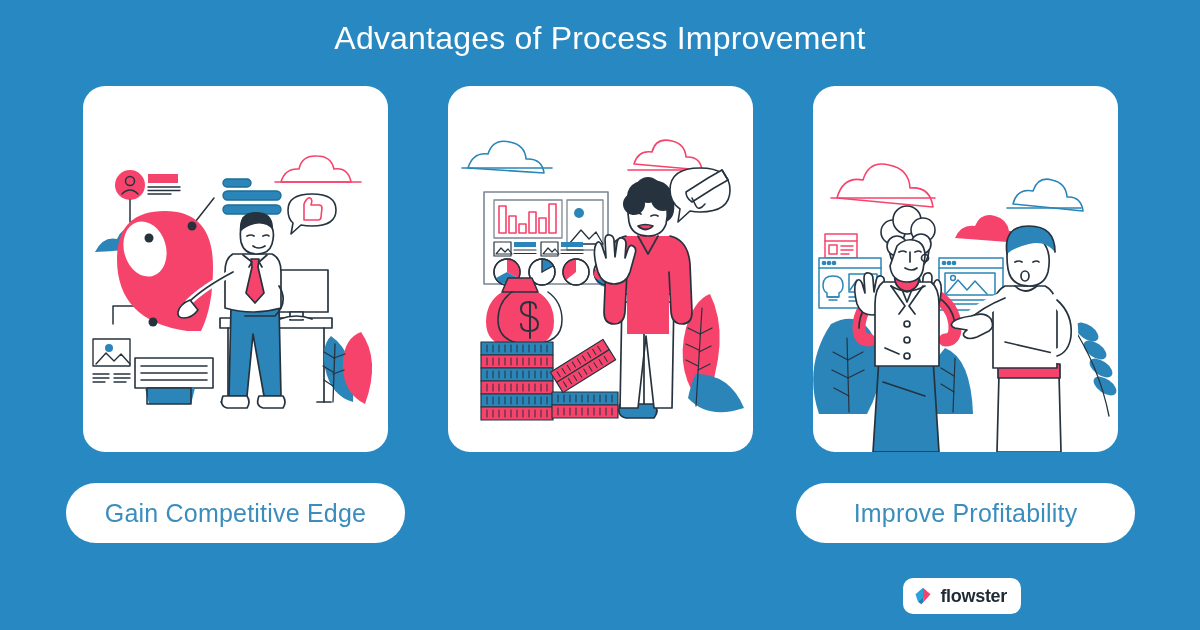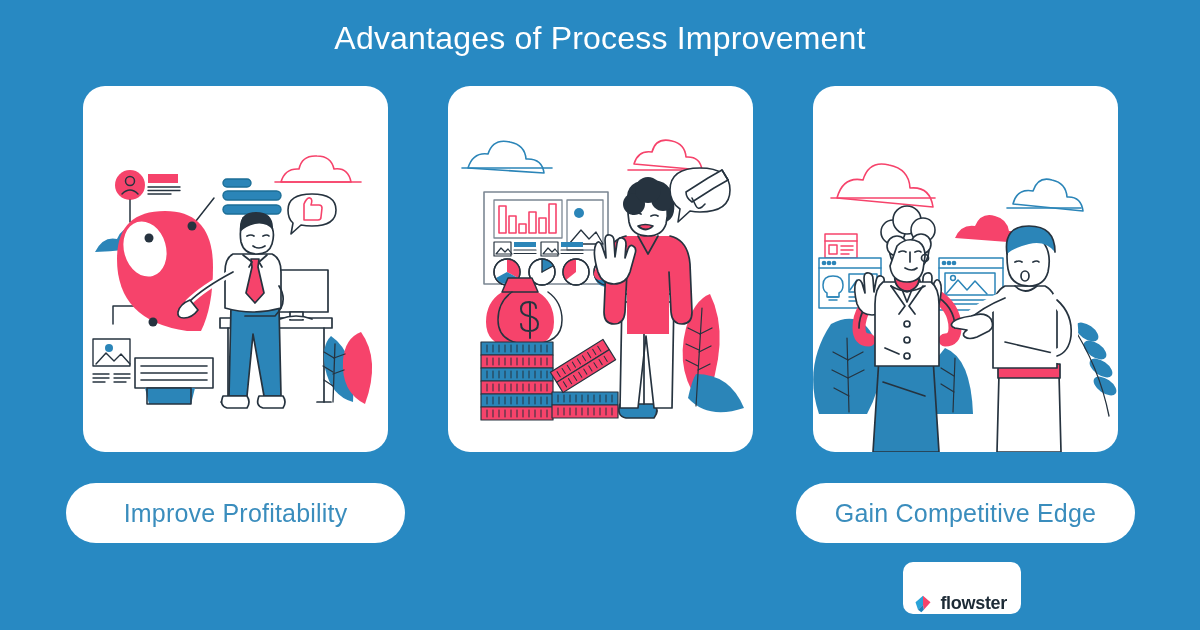--- a/index.html
+++ b/index.html
@@ -56,22 +56,22 @@
     letter-spacing:.2px;
     box-sizing:border-box;
   }
 
   
   .logo-chip{
     position:absolute;right:19px;bottom:16px;
     height:36px;
     background:#ffffff;
     border-radius:10px;
-    display:flex;align-items:flex-end;
-    padding:16px 14px 0 10px;
+    display:flex;align-items:center;
+    padding:0 14px 0 10px;
     gap:7px;
   }
   .logo-mark{width:20px;height:20px;display:block;}
   .logo-text{
     color:#1d2b36;
     font-size:18px;
     font-weight:700;
     letter-spacing:-.3px;
   }
 </style>
@@ -640,24 +640,24 @@
             <path d="M220 176 q4 -2 6 0" fill="none"></path>
             <ellipse cx="212" cy="190" rx="4" ry="5" fill="#ffffff"></ellipse>
           </g>
         </g>
       </svg>
     </div>
   </div>
 
   <div class="pills">
     <div class="pill">
-      <span>Improve Profitability</span>
+      <span>Gain Competitive Edge</span>
     </div>
     <div class="pill">
-      <span>Gain Competitive Edge</span>
+      <span>Improve Profitability</span>
     </div>
   </div>
 
   <div class="logo-chip">
     <svg class="logo-mark" viewBox="0 0 24 24" xmlns="http://www.w3.org/2000/svg">
       <path d="M3 10 L12 2 L12 13 L6 19 Z" fill="#29a3d8"></path>
       <path d="M12 2 L21 10 L13 19 L12 13 Z" fill="#f6436b"></path>
       <path d="M6 19 L12 13 L13 19 L10 22 Z" fill="#1d7fb8"></path>
     </svg>
     <span class="logo-text">flowster</span>

